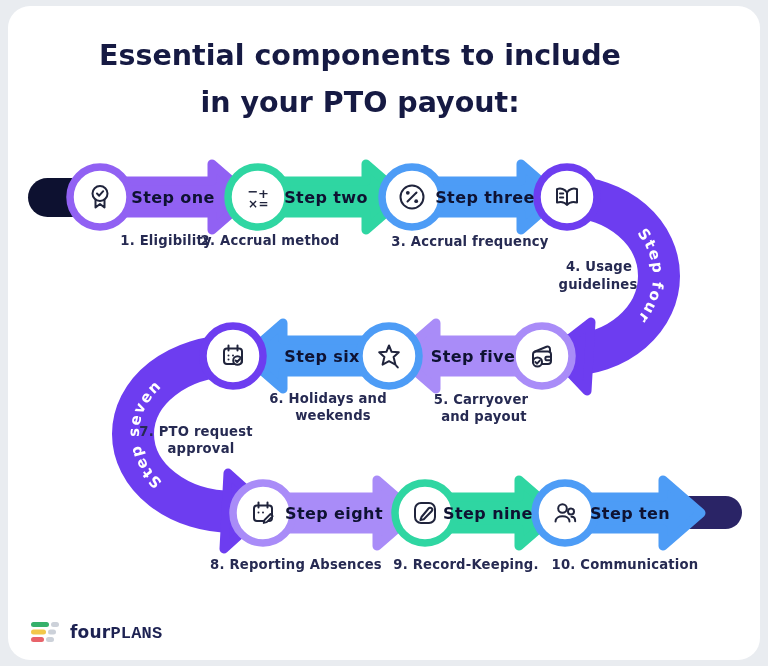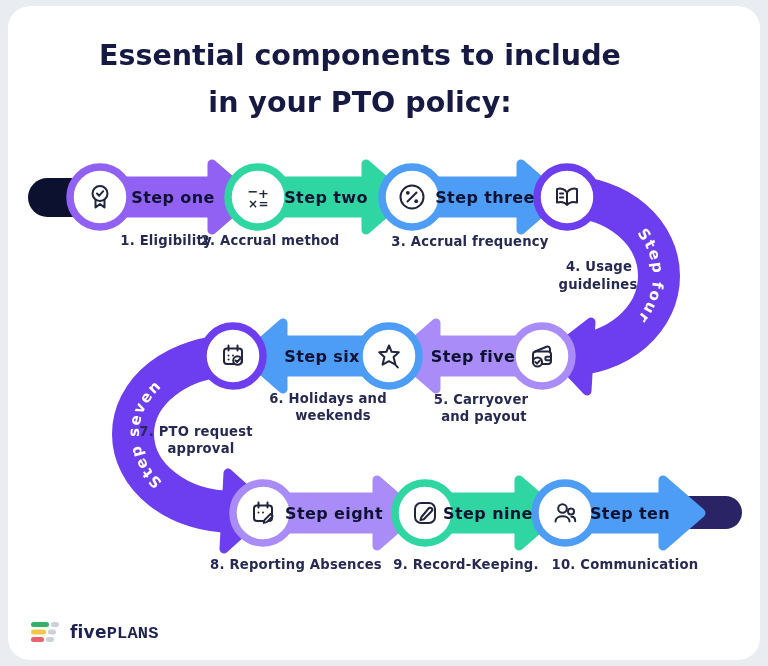--- a/index.html
+++ b/index.html
@@ -43,21 +43,21 @@
   .logo-text .acti{font-weight:600;}
   .logo-text .plans{font-weight:800;font-family:Liberation Mono, monospace;}
 </style>
 </head>
 <body>
 
 <div class="card"></div>
 
 <div class="title">
   <div>Essential components to include</div>
-  <div>in your PTO policy:</div>
+  <div>in your PTO payout:</div>
 </div>
 
 <svg class="flow-svg" width="768" height="666" viewBox="0 0 768 666">
 
   <defs>
     <path id="arc4textpath" d="M 567,203 A 86,73 0 0 1 567,349" fill="none"></path>
     <path id="arc7textpath" d="M 233,506 A 94,72 0 0 1 233,362" fill="none"></path>
   </defs>
 
   <rect x="28" y="178" width="84" height="39" rx="19.5" fill="#0d1130"></rect>
@@ -202,15 +202,15 @@
 <div class="logo">
   <svg width="30" height="24" viewBox="0 0 30 24">
     <rect x="1" y="2" width="18" height="5" rx="2.5" fill="#35b06a"></rect>
     <rect x="21" y="2" width="8" height="5" rx="2.5" fill="#ccd1d9"></rect>
     <rect x="1" y="9.5" width="15" height="5" rx="2.5" fill="#f2c84b"></rect>
     <rect x="18" y="9.5" width="8" height="5" rx="2.5" fill="#ccd1d9"></rect>
     <rect x="1" y="17" width="13" height="5" rx="2.5" fill="#e8636a"></rect>
     <rect x="16" y="17" width="8" height="5" rx="2.5" fill="#ccd1d9"></rect>
   </svg>
   <div class="logo-text">
-    <span class="acti">five</span><span class="plans">PLANS</span>
+    <span class="acti">four</span><span class="plans">PLANS</span>
   </div>
 </div>
 
 </body></html>

